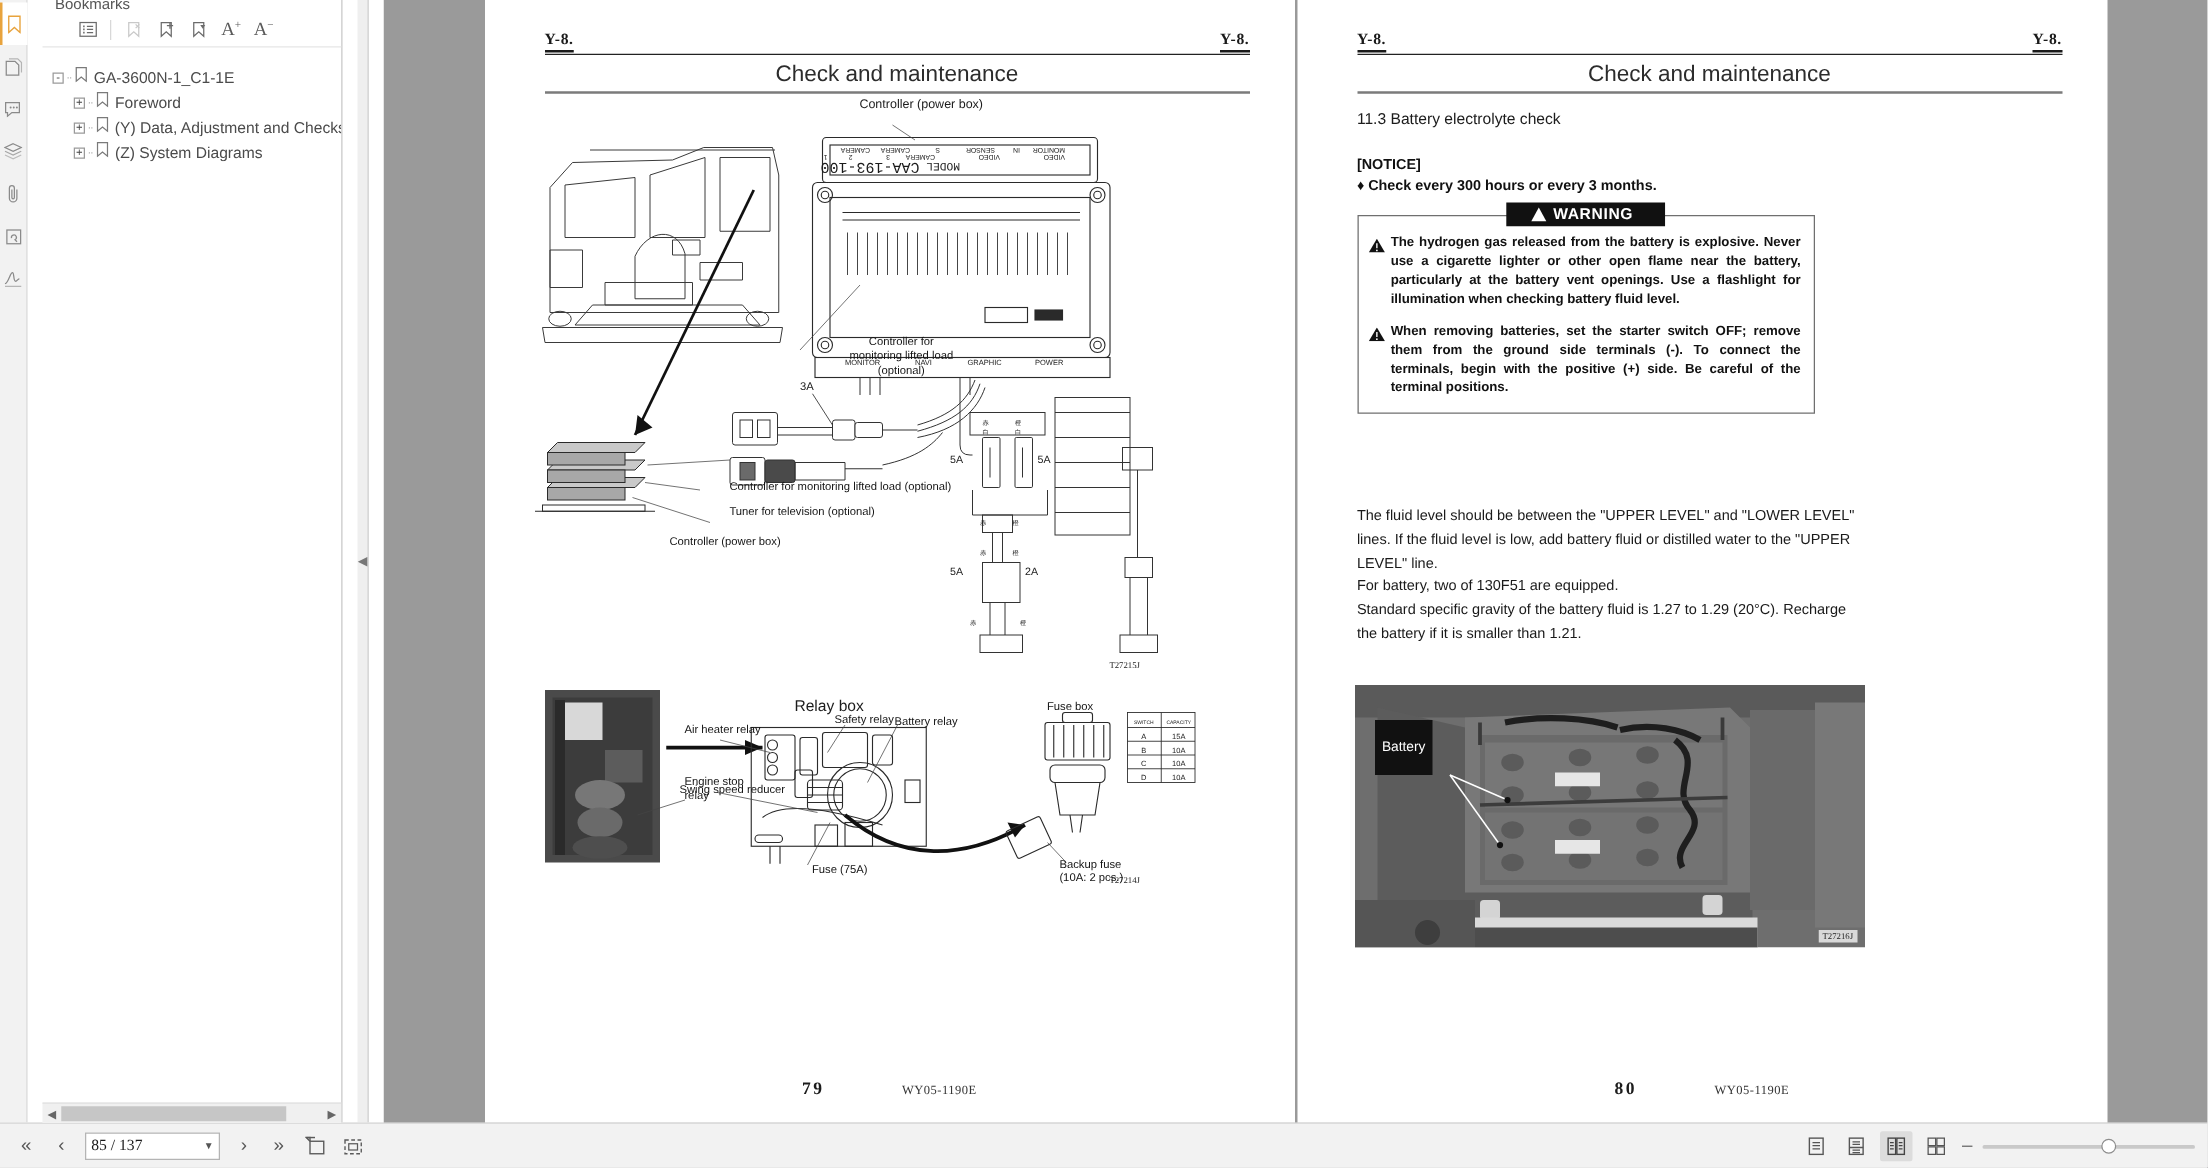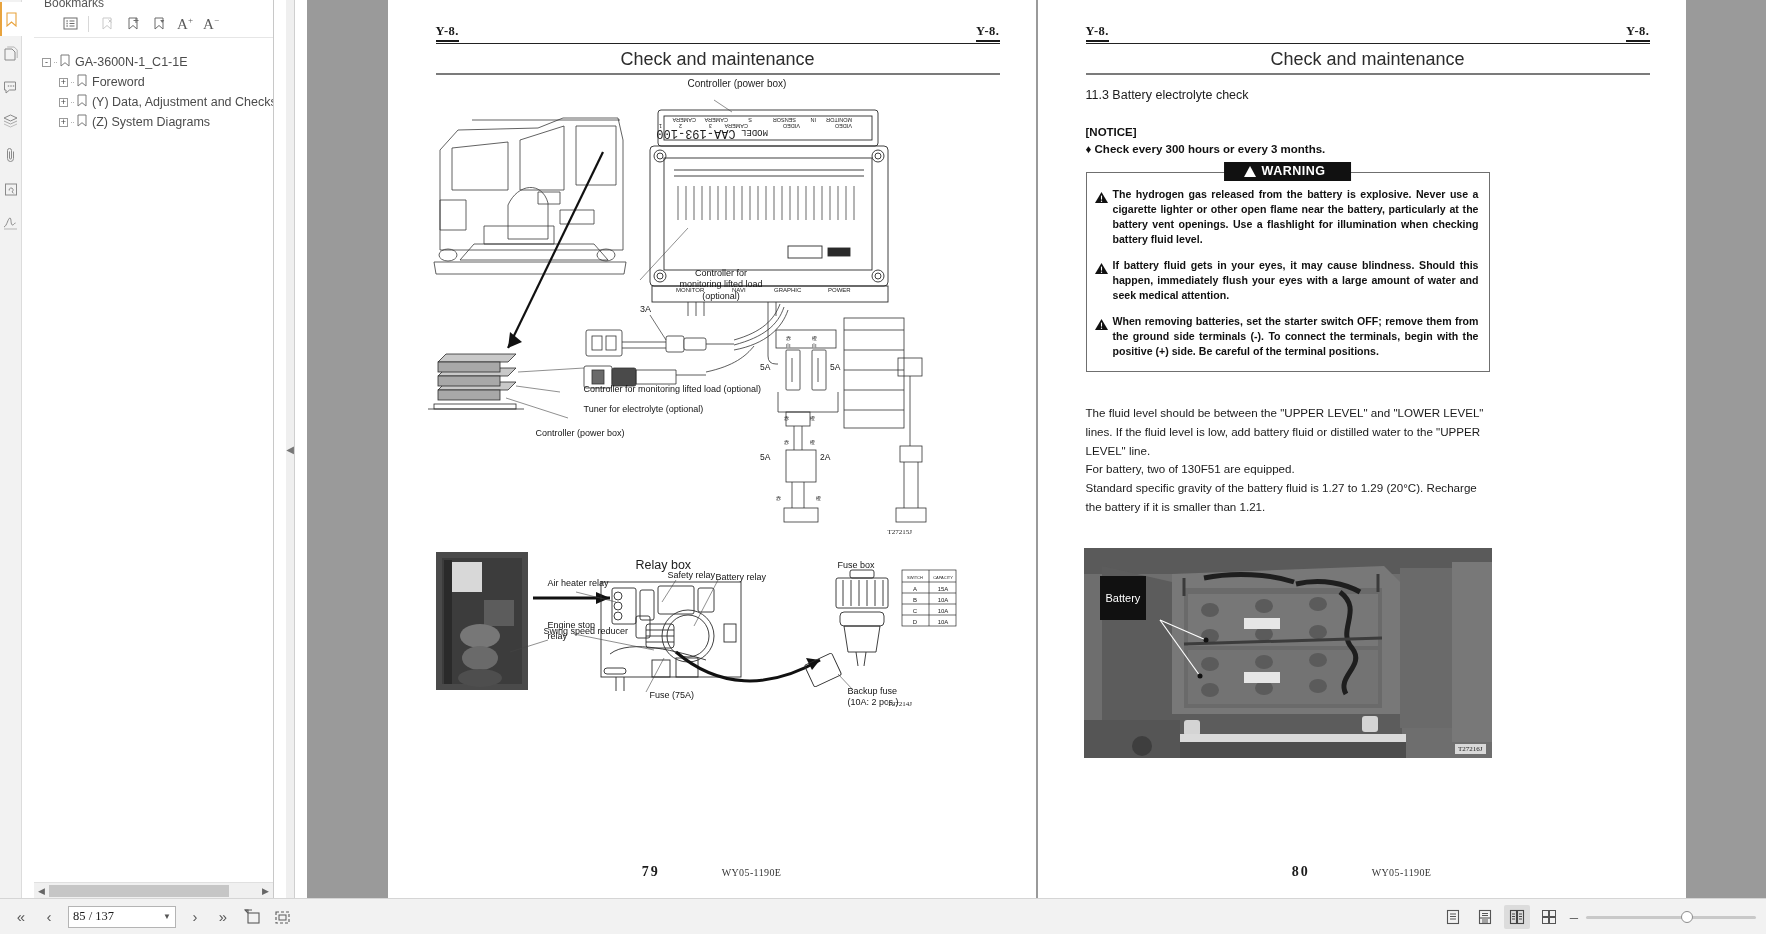--- a/index.html
+++ b/index.html
@@ -114,21 +114,21 @@
 
   
   .pg-foot { position: absolute; bottom: 28px; left: 0; right: 0;
     display: flex; align-items: baseline; justify-content: center; gap: 62px; }
   .pg-foot .pnum { font-size: 14px; font-weight: bold; color: #1c1c1c; font-family: "Liberation Serif", serif; letter-spacing: 2px; }
   .pg-foot .doccode { font-size: 10px; color: #333; font-family: "Liberation Serif", serif; letter-spacing: .4px; }
 
   
   .sec-title { position: absolute; left: 48px; top: 88px; font-size: 12.5px; color: #1c1c1c; }
   .notice { position: absolute; left: 48px; top: 124px; font-size: 11.5px; font-weight: bold; color: #111; line-height: 1.45; }
-  .warn-box { position: absolute; left: 48px; top: 172px; width: 404px;
+  .warn-box { position: absolute; left: 48px; top: 172px; width: 366px;
     border: 1.2px solid #6f6f6f; padding: 14px 10px 12px 8px; }
   .warn-banner { position: absolute; left: 50%; transform: translateX(-50%); top: -11px;
     background: #111; color: #fff; font-weight: bold; font-size: 12.5px;
     padding: 2px 26px 3px 20px; display: flex; align-items: center; gap: 6px; letter-spacing: .5px; }
   .tri { width: 0; height: 0; border-left: 6px solid transparent; border-right: 6px solid transparent; }
   .tri-w { border-bottom: 11px solid #fff; position: relative; }
   .warn-item { display: flex; gap: 5px; margin-bottom: 11px; }
   .warn-item:last-child { margin-bottom: 0; }
   .warn-item .bullet-tri { flex: 0 0 13px; padding-top: 2px; }
   .warn-item p { margin: 0; font-size: 10.6px; font-weight: bold; color: #111; line-height: 1.42; text-align: justify; }
@@ -482,21 +482,21 @@
                 <path d="M118 398 L180 418"></path>
                 <path d="M252 280 L300 228"></path>
                 <path d="M326 100 L344 112"></path>
               </g>
             </svg>
 
             <div class="lbl" style="left:292px; top:268px; text-align:center;">Controller for
 monitoring lifted load
 (optional)</div>
             <div class="lbl" style="left:196px; top:384px;">Controller for monitoring lifted load (optional)</div>
-            <div class="lbl" style="left:196px; top:404px;">Tuner for electrolyte (optional)</div>
+            <div class="lbl" style="left:196px; top:404px;">Tuner for television (optional)</div>
             <div class="lbl" style="left:148px; top:428px;">Controller (power box)</div>
             <div class="dgcode" style="left:500px; top:528px;">T27215J</div>
 
             <div class="dg-title" style="left:248px; top:558px;">Relay box</div>
 
             <svg style="position:absolute;left:0;top:540px" width="648" height="170">
 
               <rect x="48" y="12" width="92" height="138" fill="#4a4a4a"></rect>
               <rect x="54" y="18" width="80" height="126" fill="#3c3c3c"></rect>
               <rect x="64" y="22" width="30" height="30" fill="#d8d8d8"></rect>
@@ -618,30 +618,20 @@
               </div>
               <div class="warn-item">
                 <span class="bullet-tri">
                   <svg width="13" height="11" viewBox="0 0 13 11">
                       <path d="M6.5 0 L13 11 L0 11 Z" fill="#111"></path>
                       <path d="M6.5 3.6 L6.5 7.6" stroke="#fff" stroke-width="1.1"></path>
                       <circle cx="6.5" cy="9.3" r=".7" fill="#fff"></circle>
                     </svg>
                 </span>
                 <p>The hydrogen gas released from the battery is explosive. Never use a cigarette lighter or other open flame near the battery, particularly at the battery vent openings. Use a flashlight for illumination when checking battery fluid level.</p>
-              </div>
-              <div class="warn-item">
-                <span class="bullet-tri">
-                  <svg width="13" height="11" viewBox="0 0 13 11">
-                      <path d="M6.5 0 L13 11 L0 11 Z" fill="#111"></path>
-                      <path d="M6.5 3.6 L6.5 7.6" stroke="#fff" stroke-width="1.1"></path>
-                      <circle cx="6.5" cy="9.3" r=".7" fill="#fff"></circle>
-                    </svg>
-                </span>
-                <p>If battery fluid gets in your eyes, it may cause blindness. Should this happen, immediately flush your eyes with a large amount of water and seek medical attention.</p>
               </div>
               <div class="warn-item">
                 <span class="bullet-tri">
                   <svg width="13" height="11" viewBox="0 0 13 11">
                       <path d="M6.5 0 L13 11 L0 11 Z" fill="#111"></path>
                       <path d="M6.5 3.6 L6.5 7.6" stroke="#fff" stroke-width="1.1"></path>
                       <circle cx="6.5" cy="9.3" r=".7" fill="#fff"></circle>
                     </svg>
                 </span>
                 <p>When removing batteries, set the starter switch OFF; remove them from the ground side terminals (-). To connect the terminals, begin with the positive (+) side. Be careful of the terminal positions.</p>

